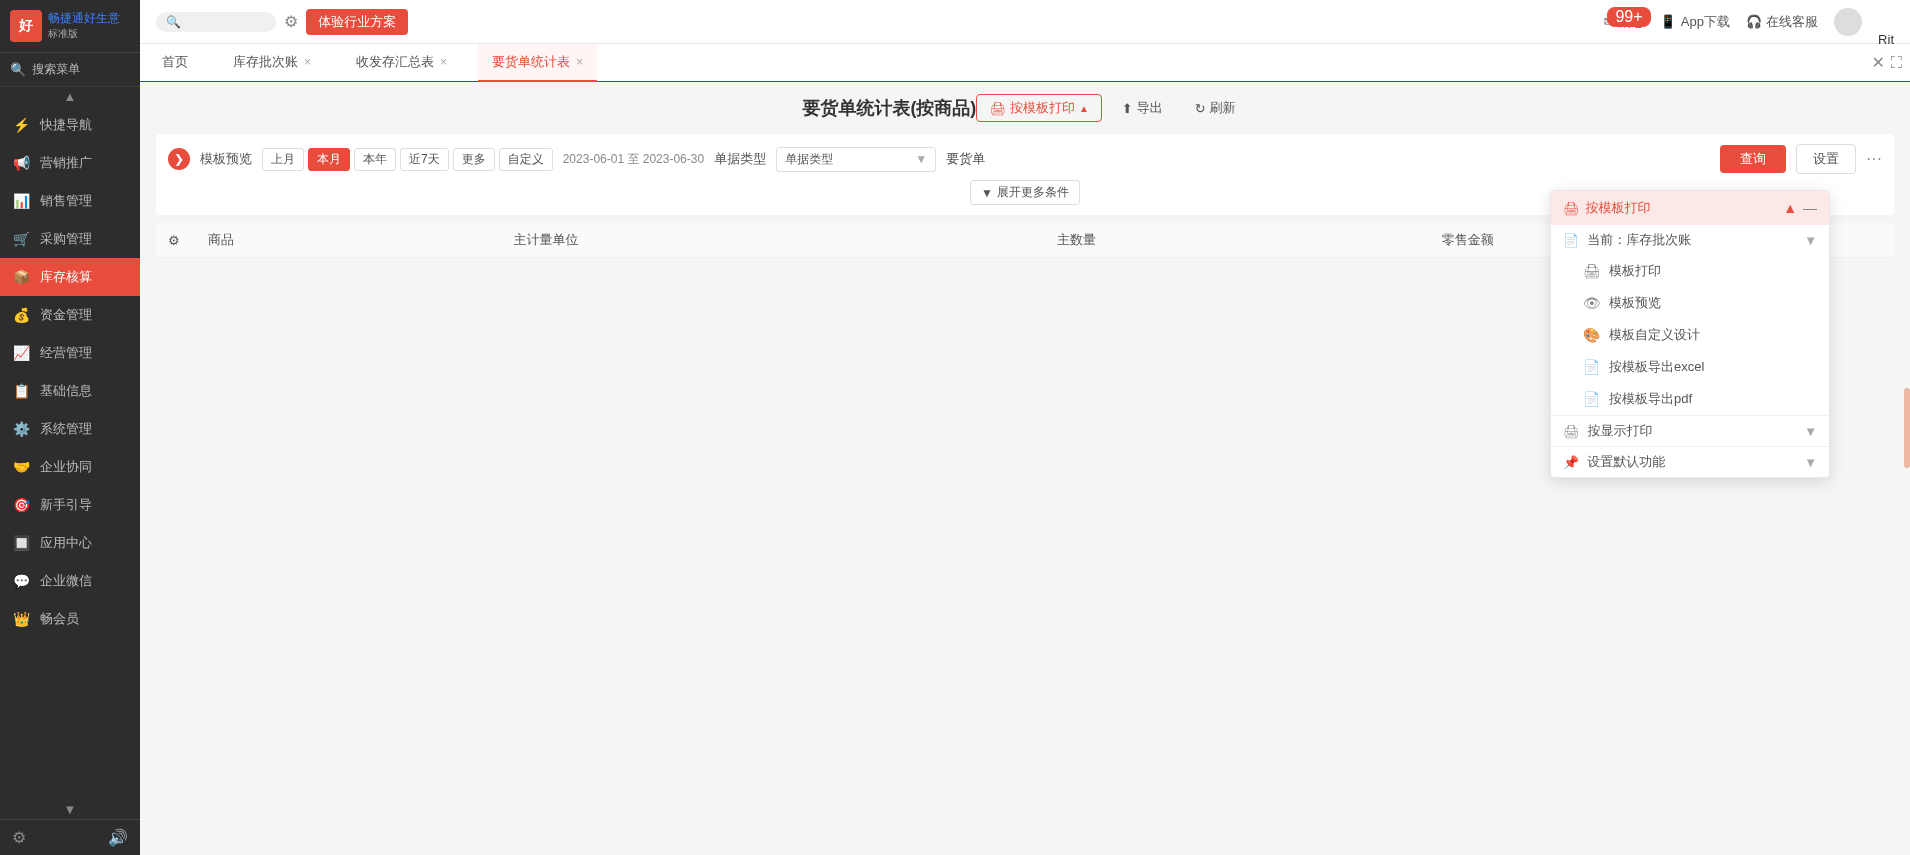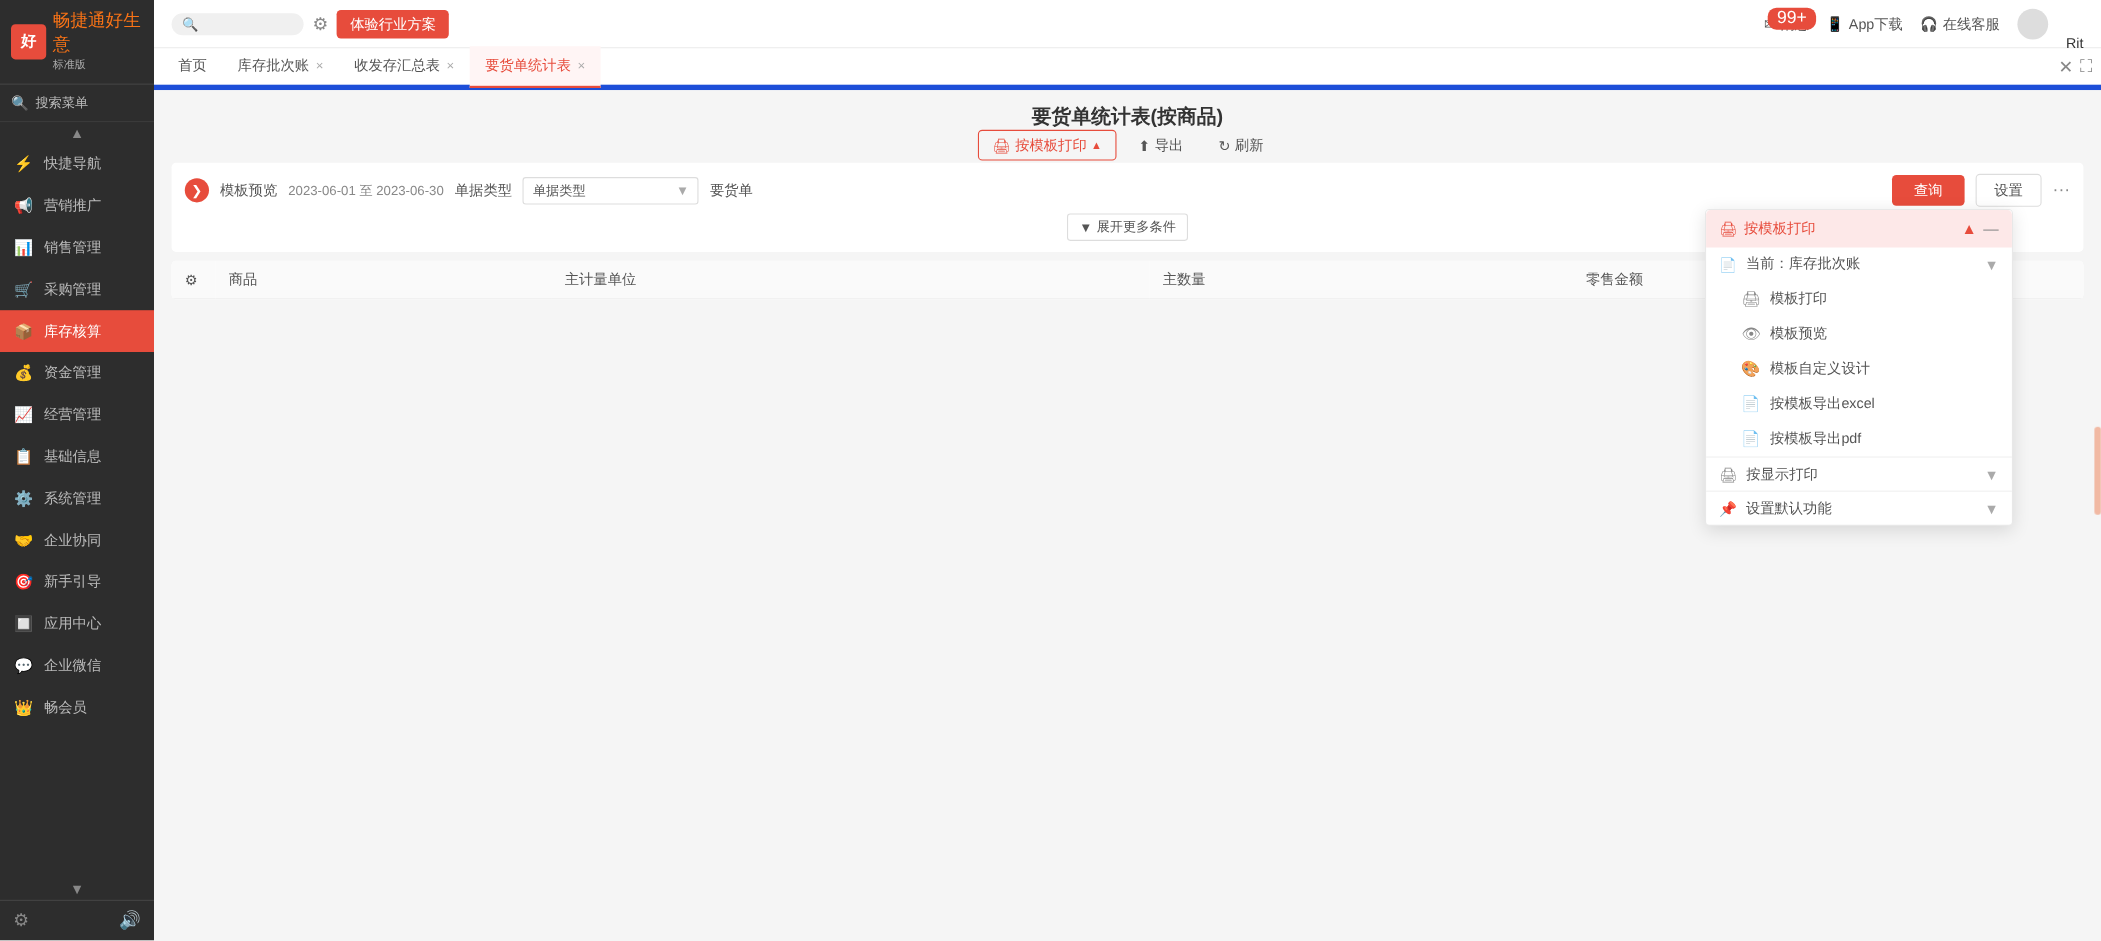--- a/index.html
+++ b/index.html
@@ -29,21 +29,21 @@
       border-radius: 4px;
       display: flex;
       align-items: center;
       justify-content: center;
       color: white;
       font-weight: bold;
       font-size: 14px;
       margin-right: 6px;
       flex-shrink: 0;
     }
-    .sidebar-logo-text { font-size: 16px; color: #f97316; line-height: 1.3; }
+    .sidebar-logo-text { font-size: 12px; color: #3b82f6; line-height: 1.3; }
     .sidebar-logo-sub { font-size: 10px; color: #aaa; }
 
     .sidebar-search {
       display: flex;
       align-items: center;
       padding: 8px 10px;
       color: #bbb;
       cursor: pointer;
       font-size: 12px;
       border-bottom: 1px solid #3a3a3a;
@@ -131,23 +131,24 @@
       height: 28px;
       background: #ddd;
       border-radius: 50%;
     }
 
     
     .tabs {
       background: #fff;
       display: flex;
       align-items: center;
-      border-bottom: 5px solid #1d4ed8;
+      border-bottom: 1px solid #1d4ed8;
       padding: 0 8px;
       height: 38px;
+      gap: 17px;
     }
     .tab {
       padding: 0 14px;
       height: 38px;
       display: flex;
       align-items: center;
       font-size: 13px;
       color: #555;
       cursor: pointer;
       border-bottom: 2px solid transparent;
@@ -162,21 +163,21 @@
     
     .content {
       flex: 1;
       overflow: auto;
       background: #f5f5f5;
       padding: 12px 16px;
       position: relative;
     }
 
     
-    .page-header { display: flex; align-items: center; justify-content: flex-end; margin-bottom: 2px; flex-direction: column; }
+    .page-header { display: flex; align-items: center; justify-content: center; margin-bottom: 12px; }
     .page-title { font-size: 18px; font-weight: bold; color: #333; }
     .page-actions { display: flex; align-items: center; gap: 8px; }
     .btn-template-print {
       background: none;
       border: 1px solid #e74c3c;
       color: #e74c3c;
       padding: 4px 12px;
       border-radius: 4px;
       cursor: pointer;
       display: flex;
@@ -512,20 +513,28 @@
           <span>↻</span>
           <span>刷新</span>
         </button>
       </div>
     </div>
 
     <div class="filter-bar">
       <div class="filter-row">
         <button class="filter-icon-btn">❯</button>
         <span class="filter-label">模板预览</span>
+        <div class="date-btns">
+          <button class="date-btn">上月</button>
+          <button class="date-btn active">本月</button>
+          <button class="date-btn">本年</button>
+          <button class="date-btn">近7天</button>
+          <button class="date-btn">更多</button>
+          <button class="date-btn">自定义</button>
+        </div>
         <span class="date-range">2023-06-01 至 2023-06-30</span>
 
         <span class="filter-label">单据类型</span>
         <div class="filter-select">
           <span>单据类型</span>
           <span style="margin-left:auto;color:#aaa;">▼</span>
         </div>
 
         <span class="filter-label">要货单</span>
 

